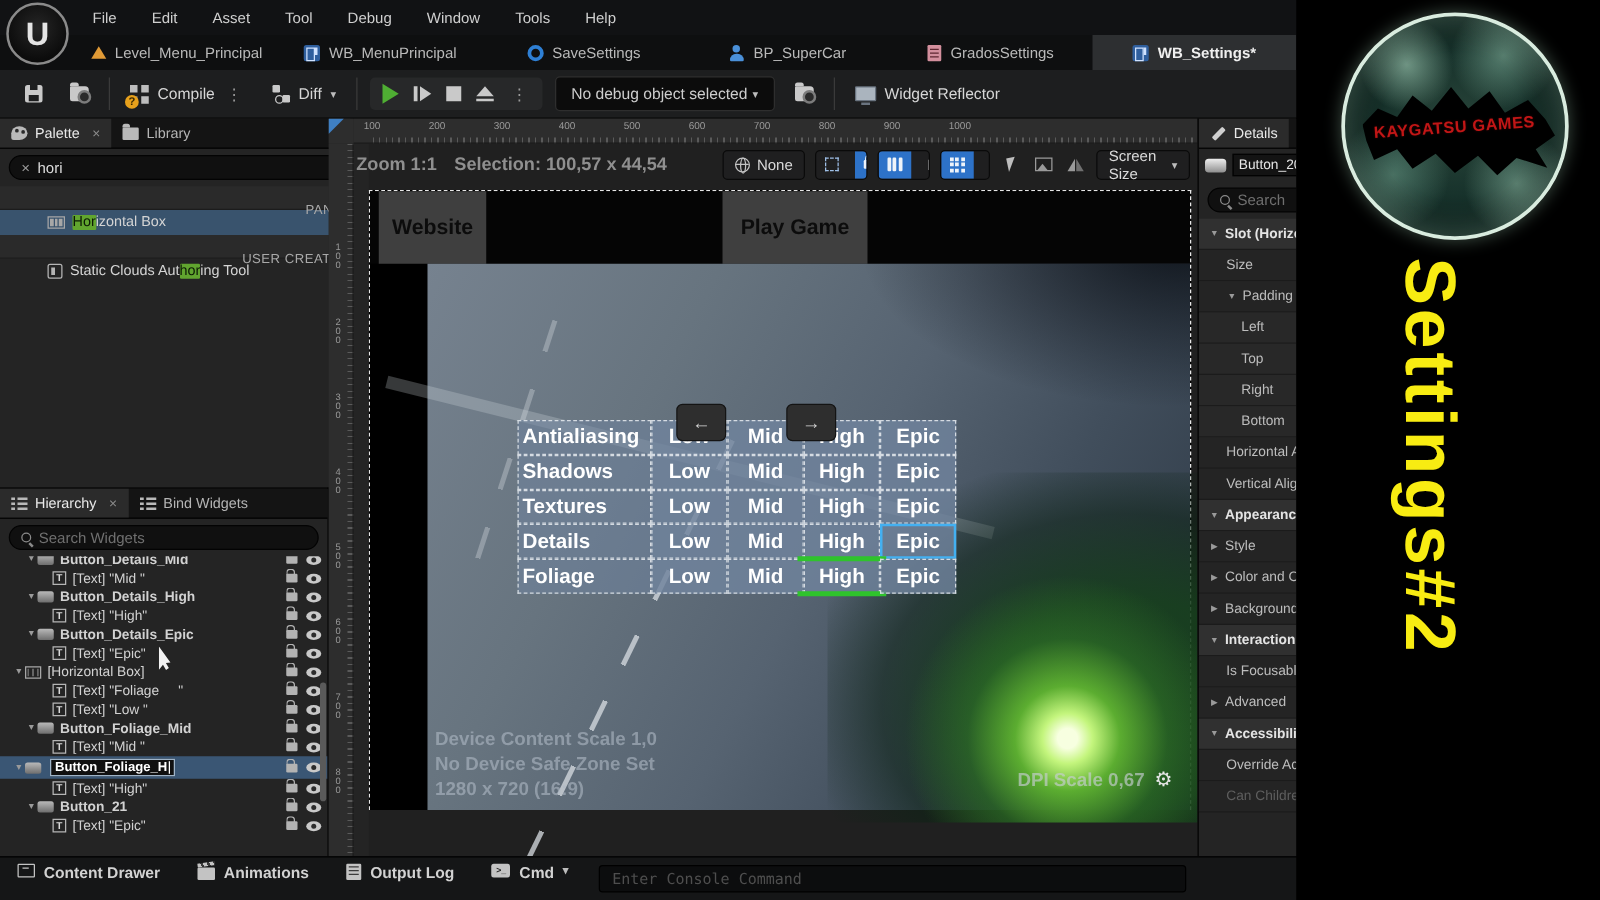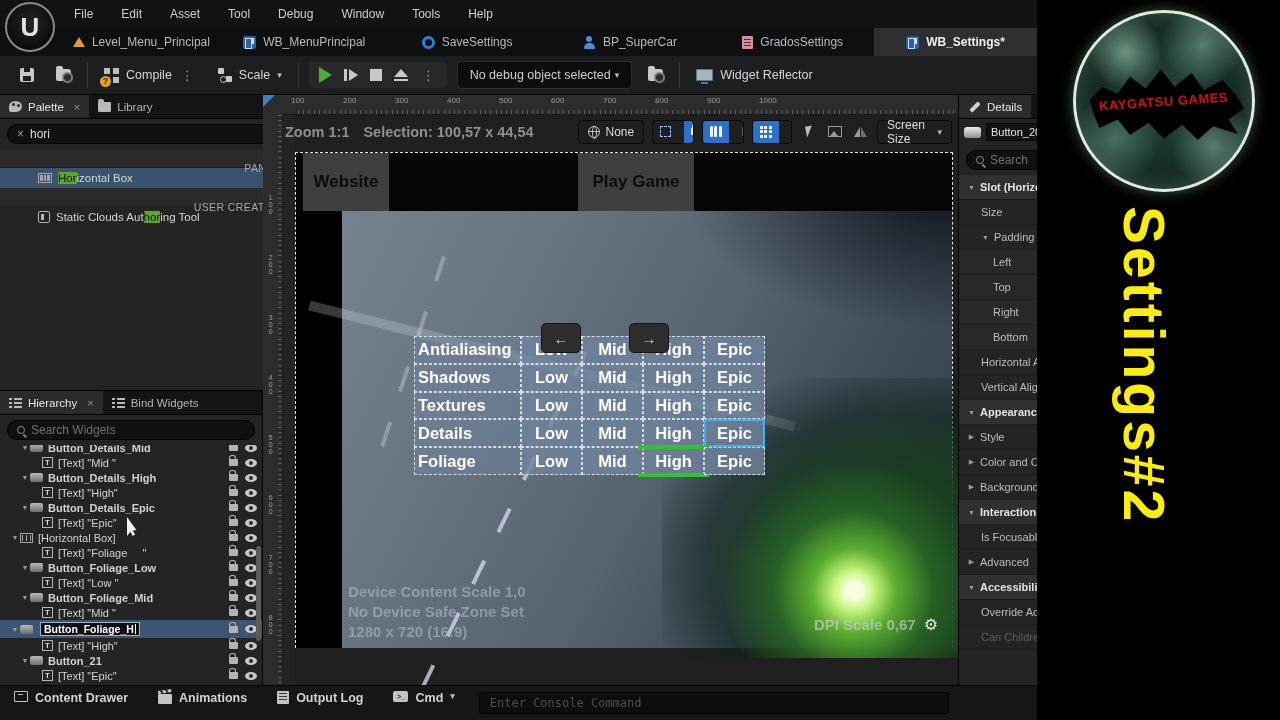--- a/index.html
+++ b/index.html
@@ -298,21 +298,21 @@
     <div class="tb-sep"></div>
     <div class="tb-btn">
       <span class="i-compile">
           <span class="badge-q">?</span>
         </span>
       <span>Compile</span>
       <span class="dots">⋮</span>
     </div>
     <div class="tb-btn">
       <span class="i-diff"></span>
-      <span>Scale</span>
+      <span>Diff</span>
       <span class="chev">▾</span>
     </div>
     <div class="tb-sep"></div>
     <div class="playgroup">
       <span class="i-play"></span>
       <span class="i-step">
           <span class="bar"></span>
           <span class="tri"></span>
         </span>
       <span class="i-stop"></span>
@@ -394,21 +394,20 @@
     </div>
     <div id="tree" style="margin-top: 0px;">
         <div class="trow kind-button" style="margin-top: -5px;"><span class="arr">▼</span><span class="i-btnw"></span><span class="lab">Button_Details_Mid</span><span class="spacer"></span><span class="i-lock"></span><span class="i-eye"></span></div>
         <div class="trow kind-text"><span class="i-T">T</span><span class="lab">[Text] "Mid "</span><span class="spacer"></span><span class="i-lock"></span><span class="i-eye"></span></div>
         <div class="trow kind-button"><span class="arr">▼</span><span class="i-btnw"></span><span class="lab">Button_Details_High</span><span class="spacer"></span><span class="i-lock"></span><span class="i-eye"></span></div>
         <div class="trow kind-text"><span class="i-T">T</span><span class="lab">[Text] "High"</span><span class="spacer"></span><span class="i-lock"></span><span class="i-eye"></span></div>
         <div class="trow kind-button"><span class="arr">▼</span><span class="i-btnw"></span><span class="lab">Button_Details_Epic</span><span class="spacer"></span><span class="i-lock"></span><span class="i-eye"></span></div>
         <div class="trow kind-text"><span class="i-T">T</span><span class="lab">[Text] "Epic"</span><span class="spacer"></span><span class="i-lock"></span><span class="i-eye"></span></div>
         <div class="trow kind-hbox"><span class="arr">▼</span><span class="i-gridw"></span><span class="lab">[Horizontal Box]</span><span class="spacer"></span><span class="i-lock"></span><span class="i-eye"></span></div>
         <div class="trow kind-text"><span class="i-T">T</span><span class="lab">[Text] "Foliage     "</span><span class="spacer"></span><span class="i-lock"></span><span class="i-eye"></span></div>
-        <div class="trow kind-button"><span class="arr">▼</span><span class="i-btnw"></span><span class="lab">Button_Foliage_Low</span><span class="spacer"></span><span class="i-lock"></span><span class="i-eye"></span></div>
         <div class="trow kind-text"><span class="i-T">T</span><span class="lab">[Text] "Low "</span><span class="spacer"></span><span class="i-lock"></span><span class="i-eye"></span></div>
         <div class="trow kind-button"><span class="arr">▼</span><span class="i-btnw"></span><span class="lab">Button_Foliage_Mid</span><span class="spacer"></span><span class="i-lock"></span><span class="i-eye"></span></div>
         <div class="trow kind-text"><span class="i-T">T</span><span class="lab">[Text] "Mid "</span><span class="spacer"></span><span class="i-lock"></span><span class="i-eye"></span></div>
         <div class="trow kind-button editing"><span class="arr">▼</span><span class="i-btnw"></span><div class="rename-box"><span>Button_Foliage_H</span><span class="caret"></span></div><span class="spacer"></span><span class="i-lock"></span><span class="i-eye"></span></div>
         <div class="trow kind-text"><span class="i-T">T</span><span class="lab">[Text] "High"</span><span class="spacer"></span><span class="i-lock"></span><span class="i-eye"></span></div>
         <div class="trow kind-button"><span class="arr">▼</span><span class="i-btnw"></span><span class="lab">Button_21</span><span class="spacer"></span><span class="i-lock"></span><span class="i-eye"></span></div>
         <div class="trow kind-text"><span class="i-T">T</span><span class="lab">[Text] "Epic"</span><span class="spacer"></span><span class="i-lock"></span><span class="i-eye"></span></div>
       </div>
     <div class="vscroll"></div>
   </div>

